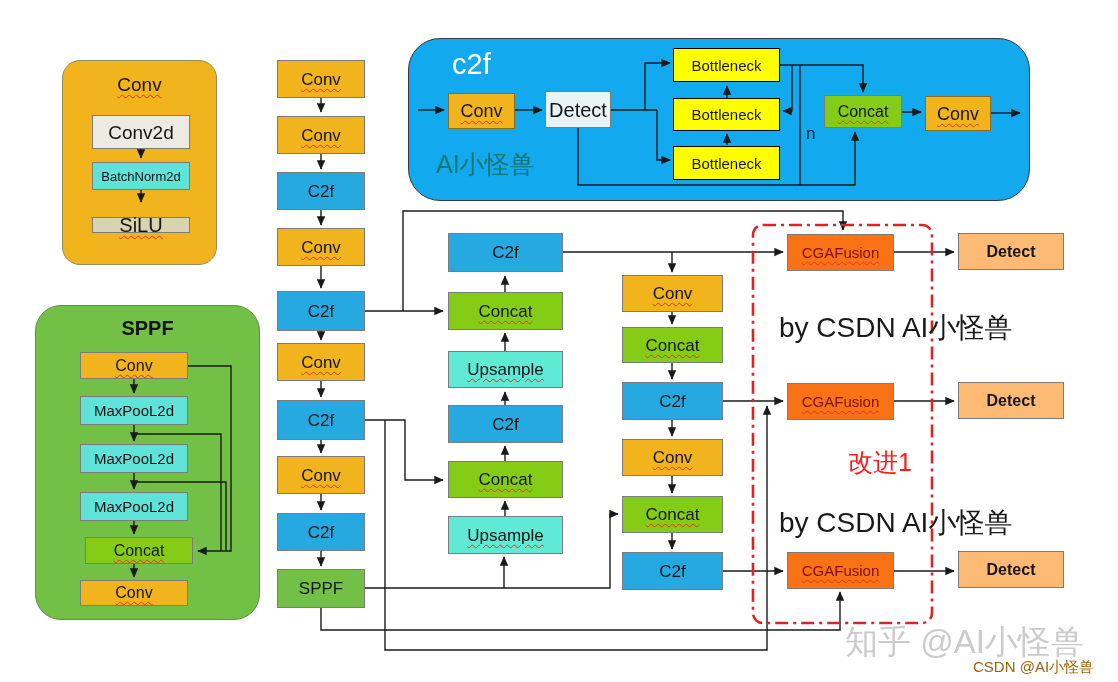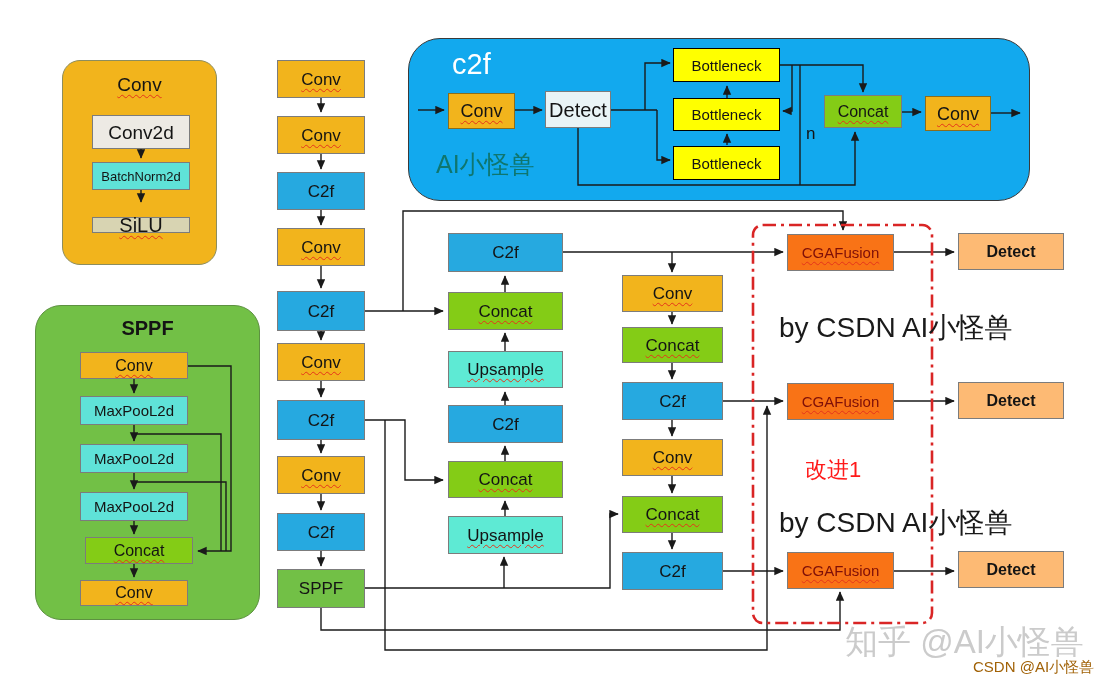--- a/index.html
+++ b/index.html
@@ -249,18 +249,18 @@
       <span>Detect</span>
     </div>
   <div class="box teal" style="left:958px;top:382px;width:106px;height:37px;font-size:16px;">
       <span>Detect</span>
     </div>
   <div class="box teal" style="left:958px;top:551px;width:106px;height:37px;font-size:16px;">
       <span>Detect</span>
     </div>
 
   <div class="lbl" style="left:779px;top:309px;font-size:28px;color:#1a1a1a;">by CSDN AI小怪兽</div>
-  <div class="lbl" style="left:805px;top:446px;font-size:22px;color:#FF1A1A;margin-top:9px;">改进1</div>
+  <div class="lbl" style="left:848px;top:446px;font-size:25px;color:#FF1A1A;">改进1</div>
   <div class="lbl" style="left:779px;top:504px;font-size:28px;color:#1a1a1a;">by CSDN AI小怪兽</div>
   <div class="lbl" style="left:845px;top:620px;font-size:33px;color:#cbcbcb;z-index:4;text-align:right;">知乎 @AI小怪兽</div>
   <div class="lbl" style="left:973px;top:658px;font-size:15px;color:#a16207;z-index:4;">CSDN @AI小怪兽</div>
 
 </div>
 
 </body></html>

